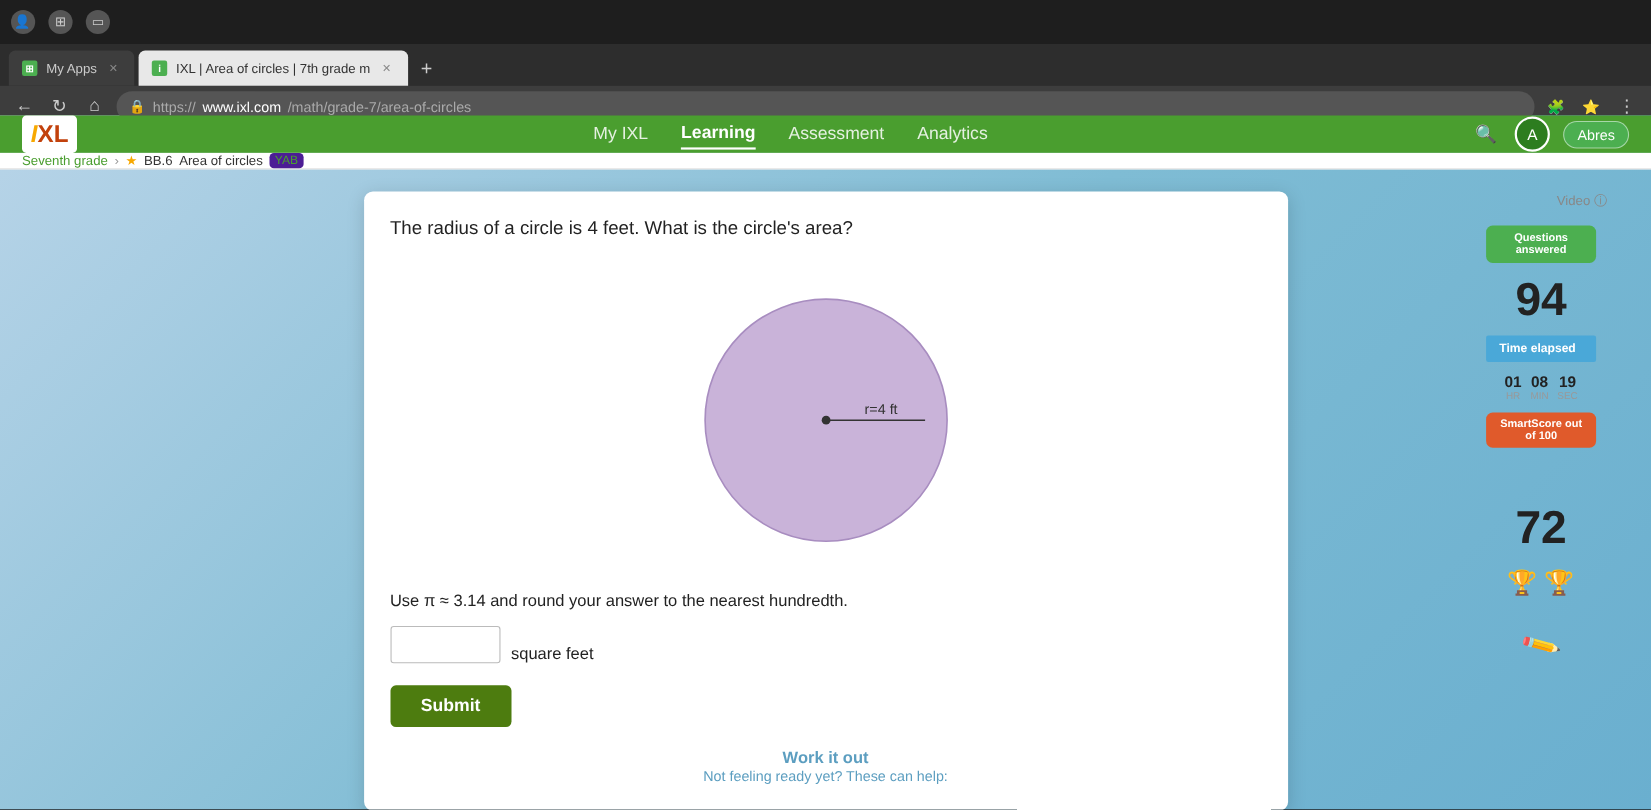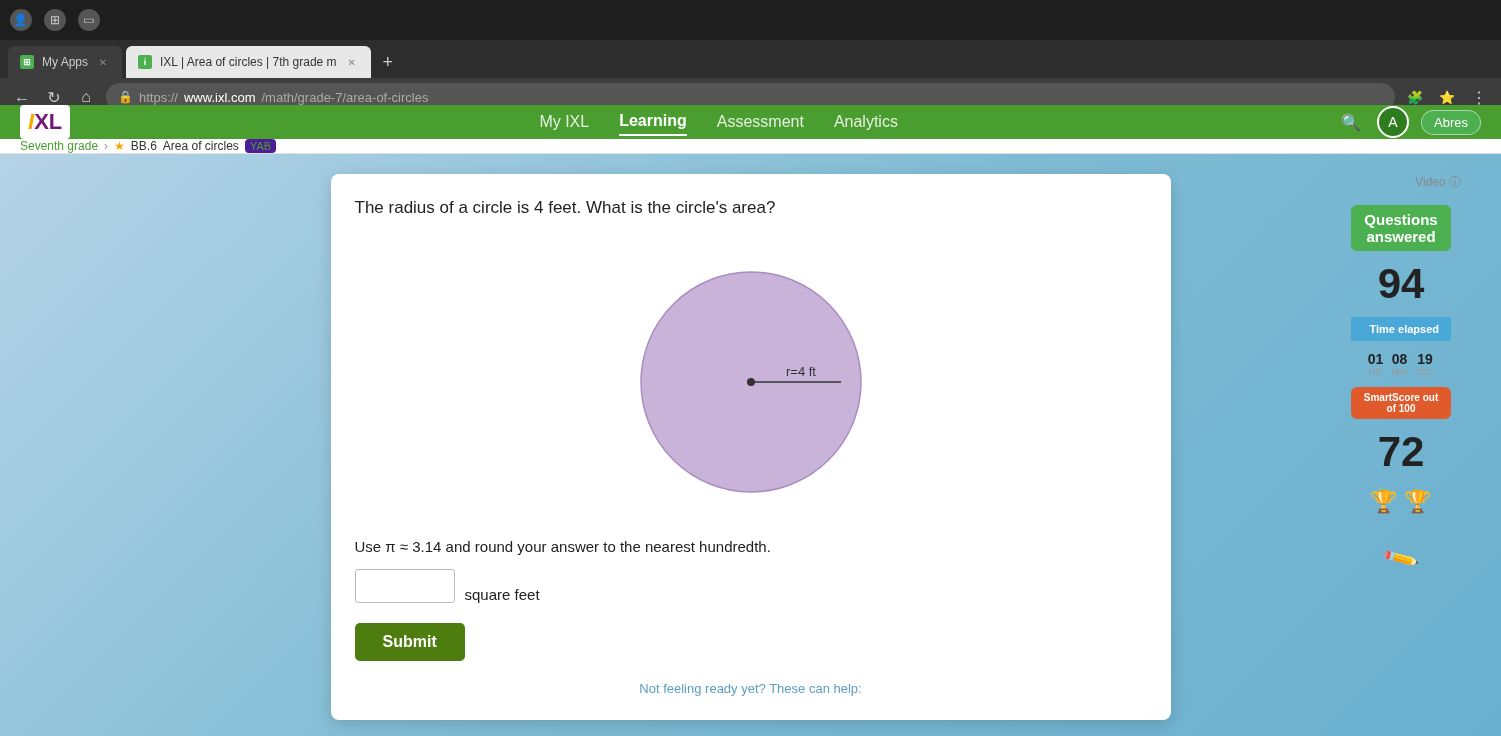--- a/index.html
+++ b/index.html
@@ -171,21 +171,21 @@
     }
 
     .ixl-logo-i {
       color: #f7a800;
       font-size: 22px;
       font-weight: 900;
       font-style: italic;
     }
 
     .ixl-logo-xl {
-      color: #701a75;
+      color: #c2410c;
       font-size: 22px;
       font-weight: 900;
     }
 
     .ixl-nav {
       display: flex;
       gap: 30px;
       align-items: center;
       flex: 1;
       justify-content: center;
@@ -401,39 +401,39 @@
       margin-bottom: 4px;
       align-self: flex-end;
     }
 
     .questions-answered-card {
       background: #4CAF50;
       color: white;
       border-radius: 6px;
       padding: 6px 12px;
       text-align: center;
-      font-size: 15px;
+      font-size: 10px;
       font-weight: 600;
       width: 100px;
     }
 
     .score-number {
       font-size: 42px;
       font-weight: 700;
       color: #222;
       text-align: center;
       line-height: 1.1;
     }
 
     .time-elapsed-card {
       background: #4aa8d8;
       color: white;
       border-radius: 2px;
       padding: 6px 12px;
-      text-align: right;
+      text-align: left;
       font-size: 11px;
       font-weight: 600;
       width: 100px;
     }
 
     .time-values {
       display: flex;
       gap: 8px;
       justify-content: center;
       font-size: 11px;
@@ -465,20 +465,21 @@
       font-weight: 600;
       width: 100px;
     }
 
     .smart-score-num {
       font-size: 42px;
       font-weight: 700;
       color: #222;
       text-align: center;
       line-height: 1.1;
+      margin-top: 40px;
     }
 
     .trophy-icons {
       display: flex;
       justify-content: center;
       gap: 6px;
       margin-top: 4px;
     }
 
     .trophy-icon {
@@ -592,20 +593,21 @@
       <p class="use-pi-text">Use π ≈ 3.14 and round your answer to the nearest hundredth.</p>
 
       <div class="answer-row">
         <input class="answer-input" type="text" style="">
         <span class="answer-unit">square feet</span>
       </div>
 
       <button class="submit-btn">Submit</button>
 
       <div class="work-it-out">
+        <div class="work-it-out-title">Work it out</div>
         <div class="work-it-out-sub">Not feeling ready yet? These can help:</div>
       </div>
     </div>
 
     <div class="right-panel">
       <div class="video-link">Video ⓘ</div>
 
       <div class="questions-answered-card">
         <div>Questions answered</div>
       </div>

